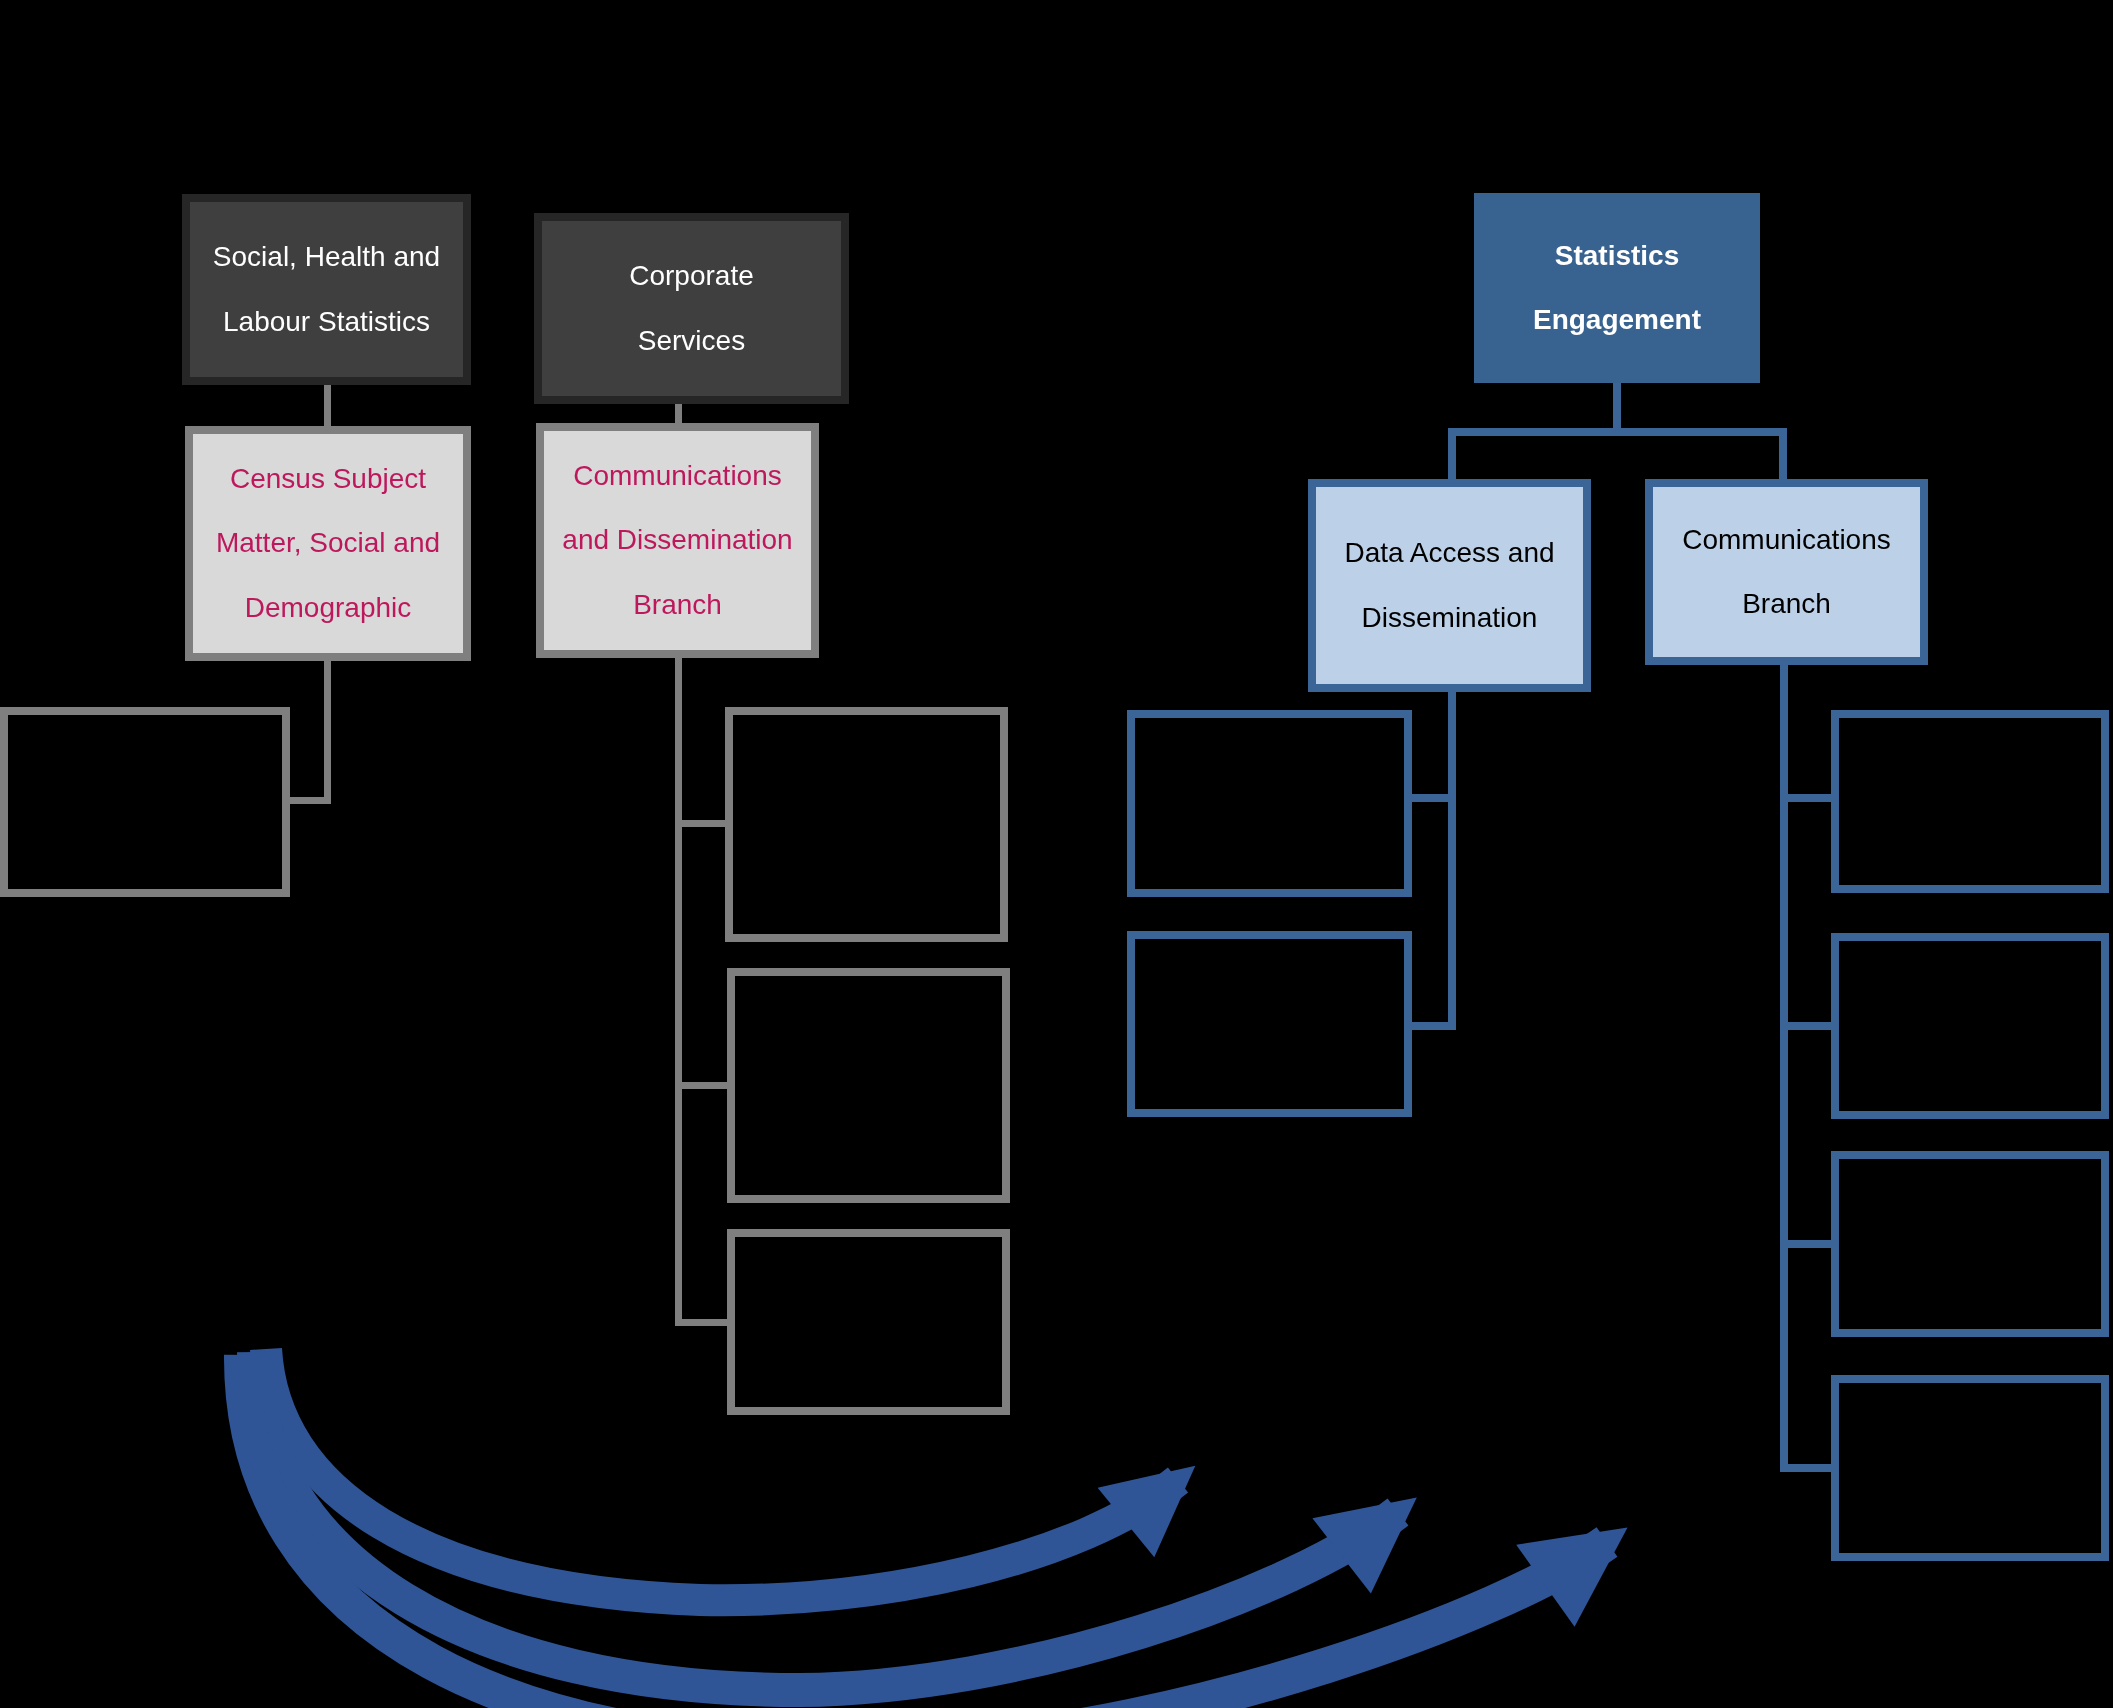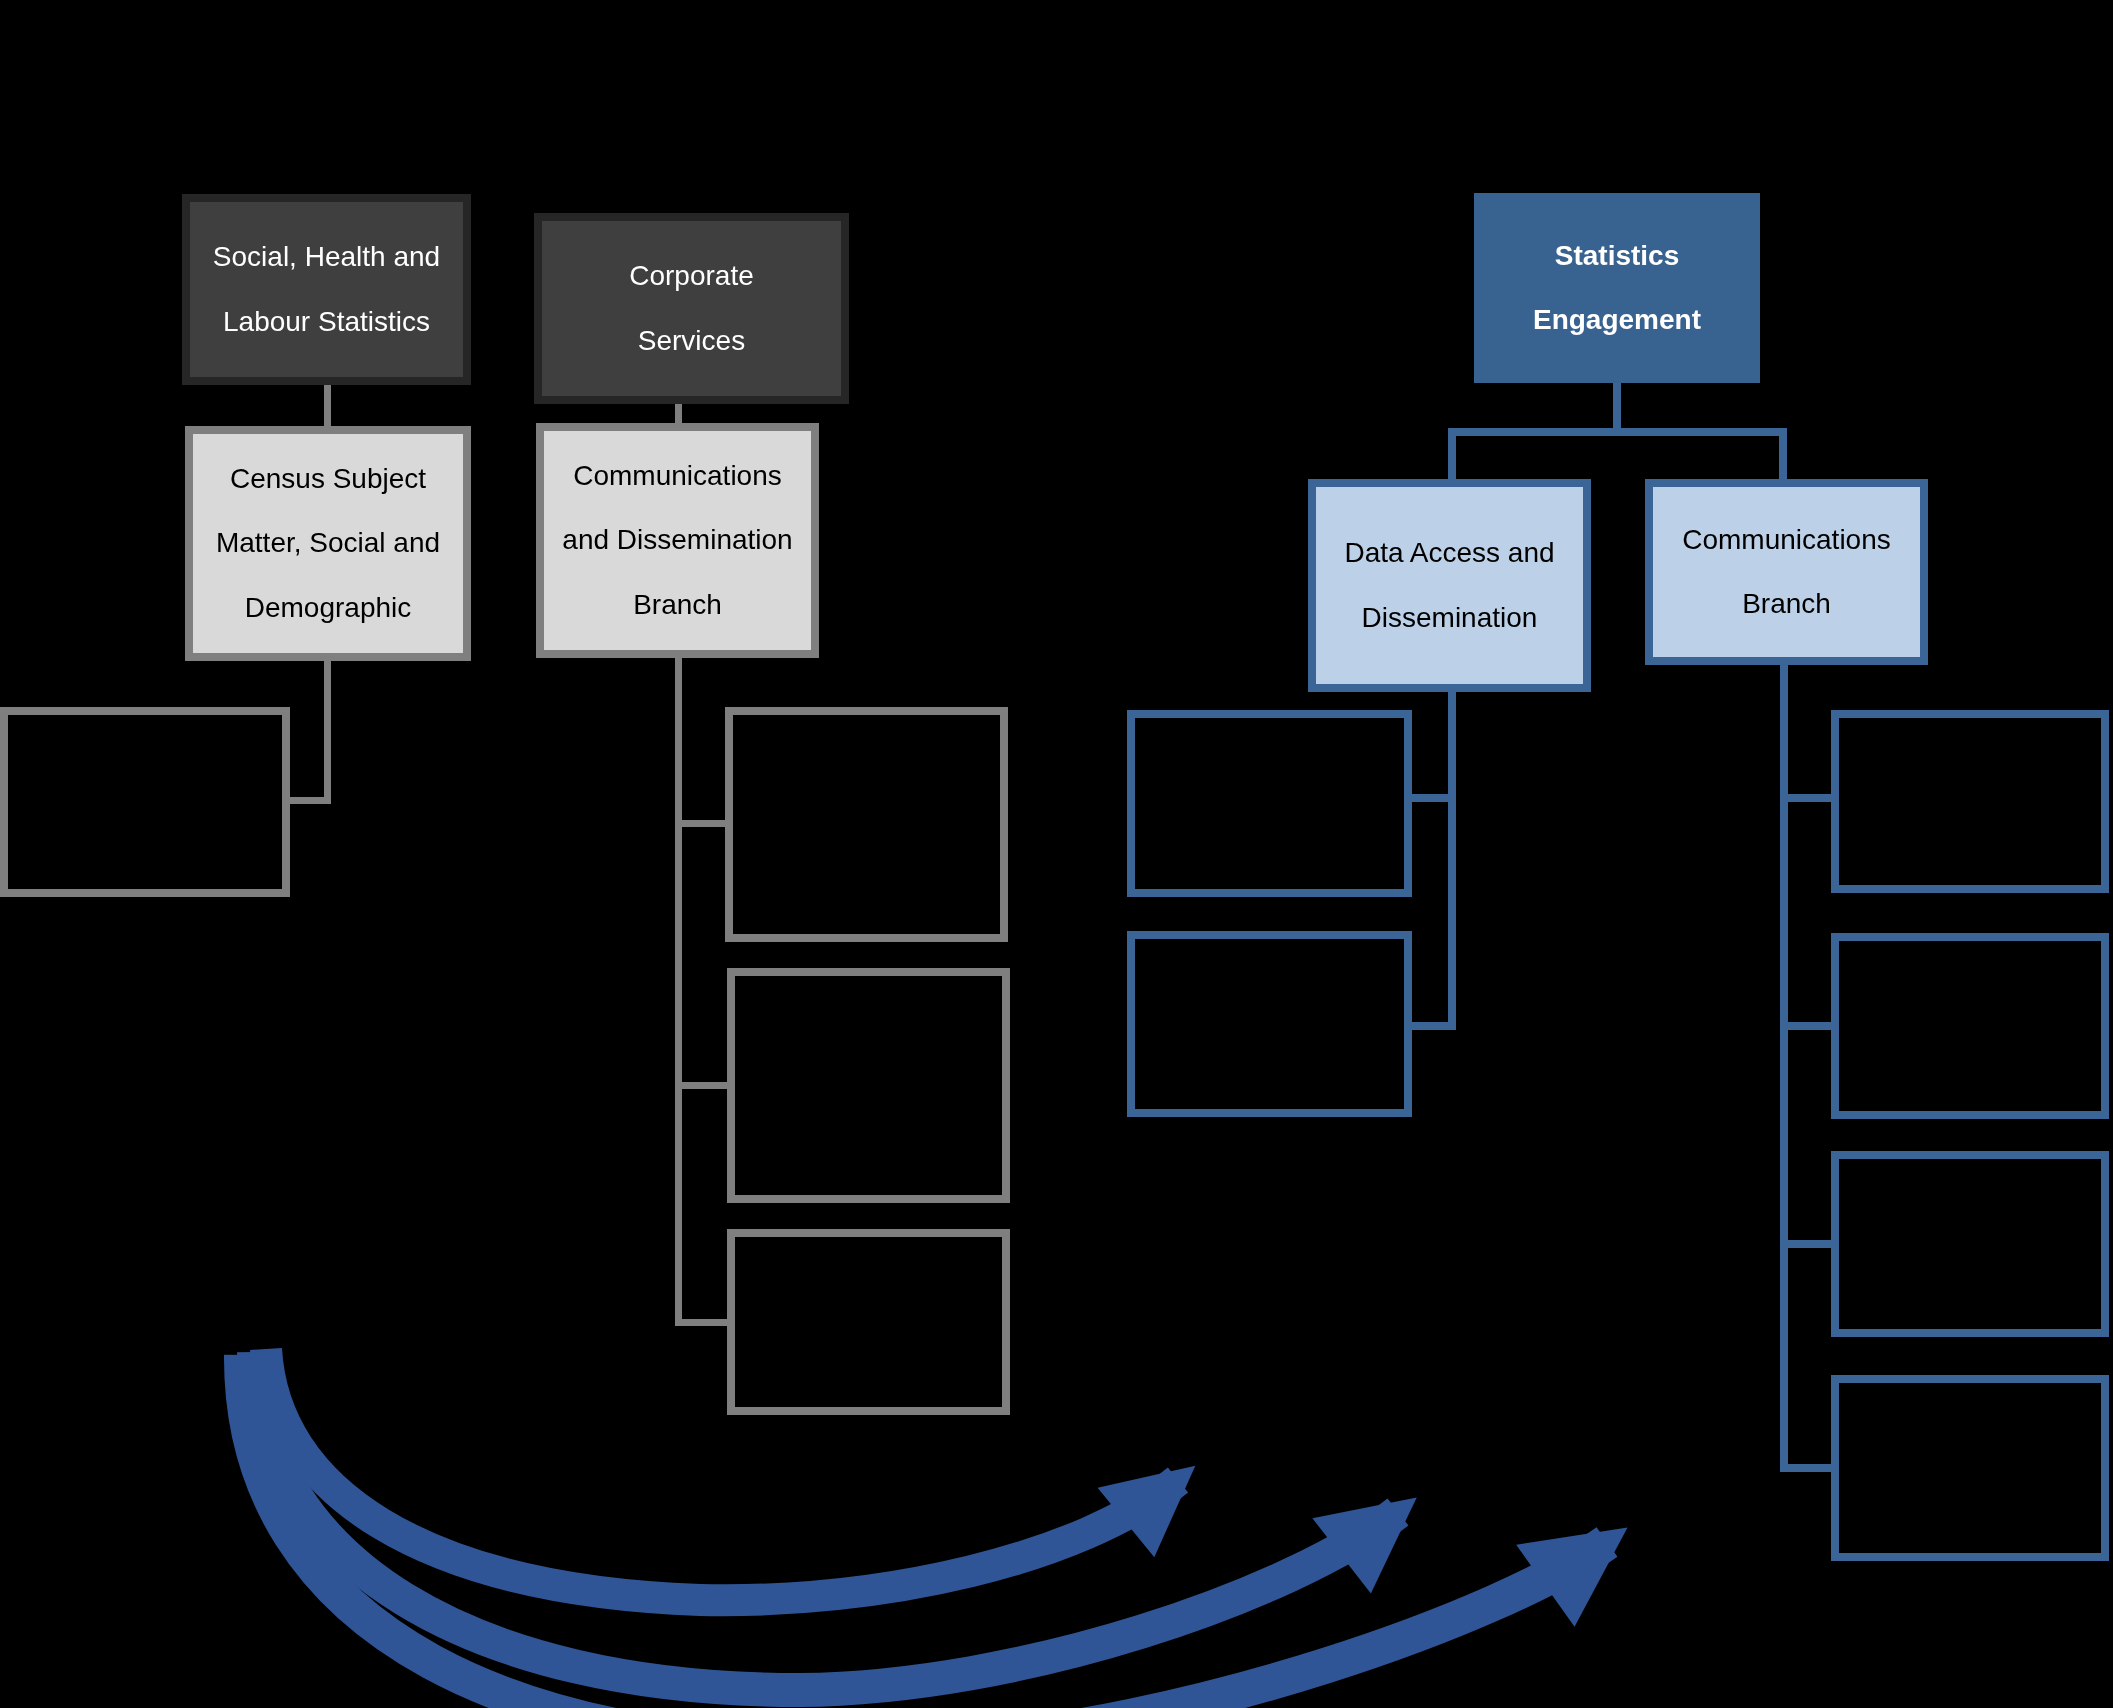--- a/index.html
+++ b/index.html
@@ -24,21 +24,21 @@
   .box{
     position:absolute;
     box-sizing:border-box;
     display:flex;align-items:center;justify-content:center;
     text-align:center;
     white-space:pre-line;
     font-size:28px;
     line-height:2.3;
   }
   .dark{background:var(--dark-box-fill);border:8px solid var(--dark-box-border);color:#ffffff;}
-  .lightgray{background:var(--light-gray-fill);border:8px solid var(--gray-border);color:#000000;}
+  .lightgray{background:var(--light-gray-fill);border:8px solid var(--gray-border);color:#be185d;}
   .bluefill{background:var(--blue-box-fill);color:#FFFFFF;font-weight:bold;}
   .lightblue{background:var(--light-blue-fill);border:8px solid var(--blue-border);color:#000000;}
   .empty-gray{border:8px solid var(--gray-border);background:transparent;}
   .empty-blue{border:8px solid var(--blue-border);background:transparent;}
   .conn{position:absolute;}
   .conn.gray{background:var(--gray-border);}
   .conn.blue{background:var(--blue-border);}
   #arrow-layer{position:absolute;left:0;top:0;}
 </style>
 </head>

